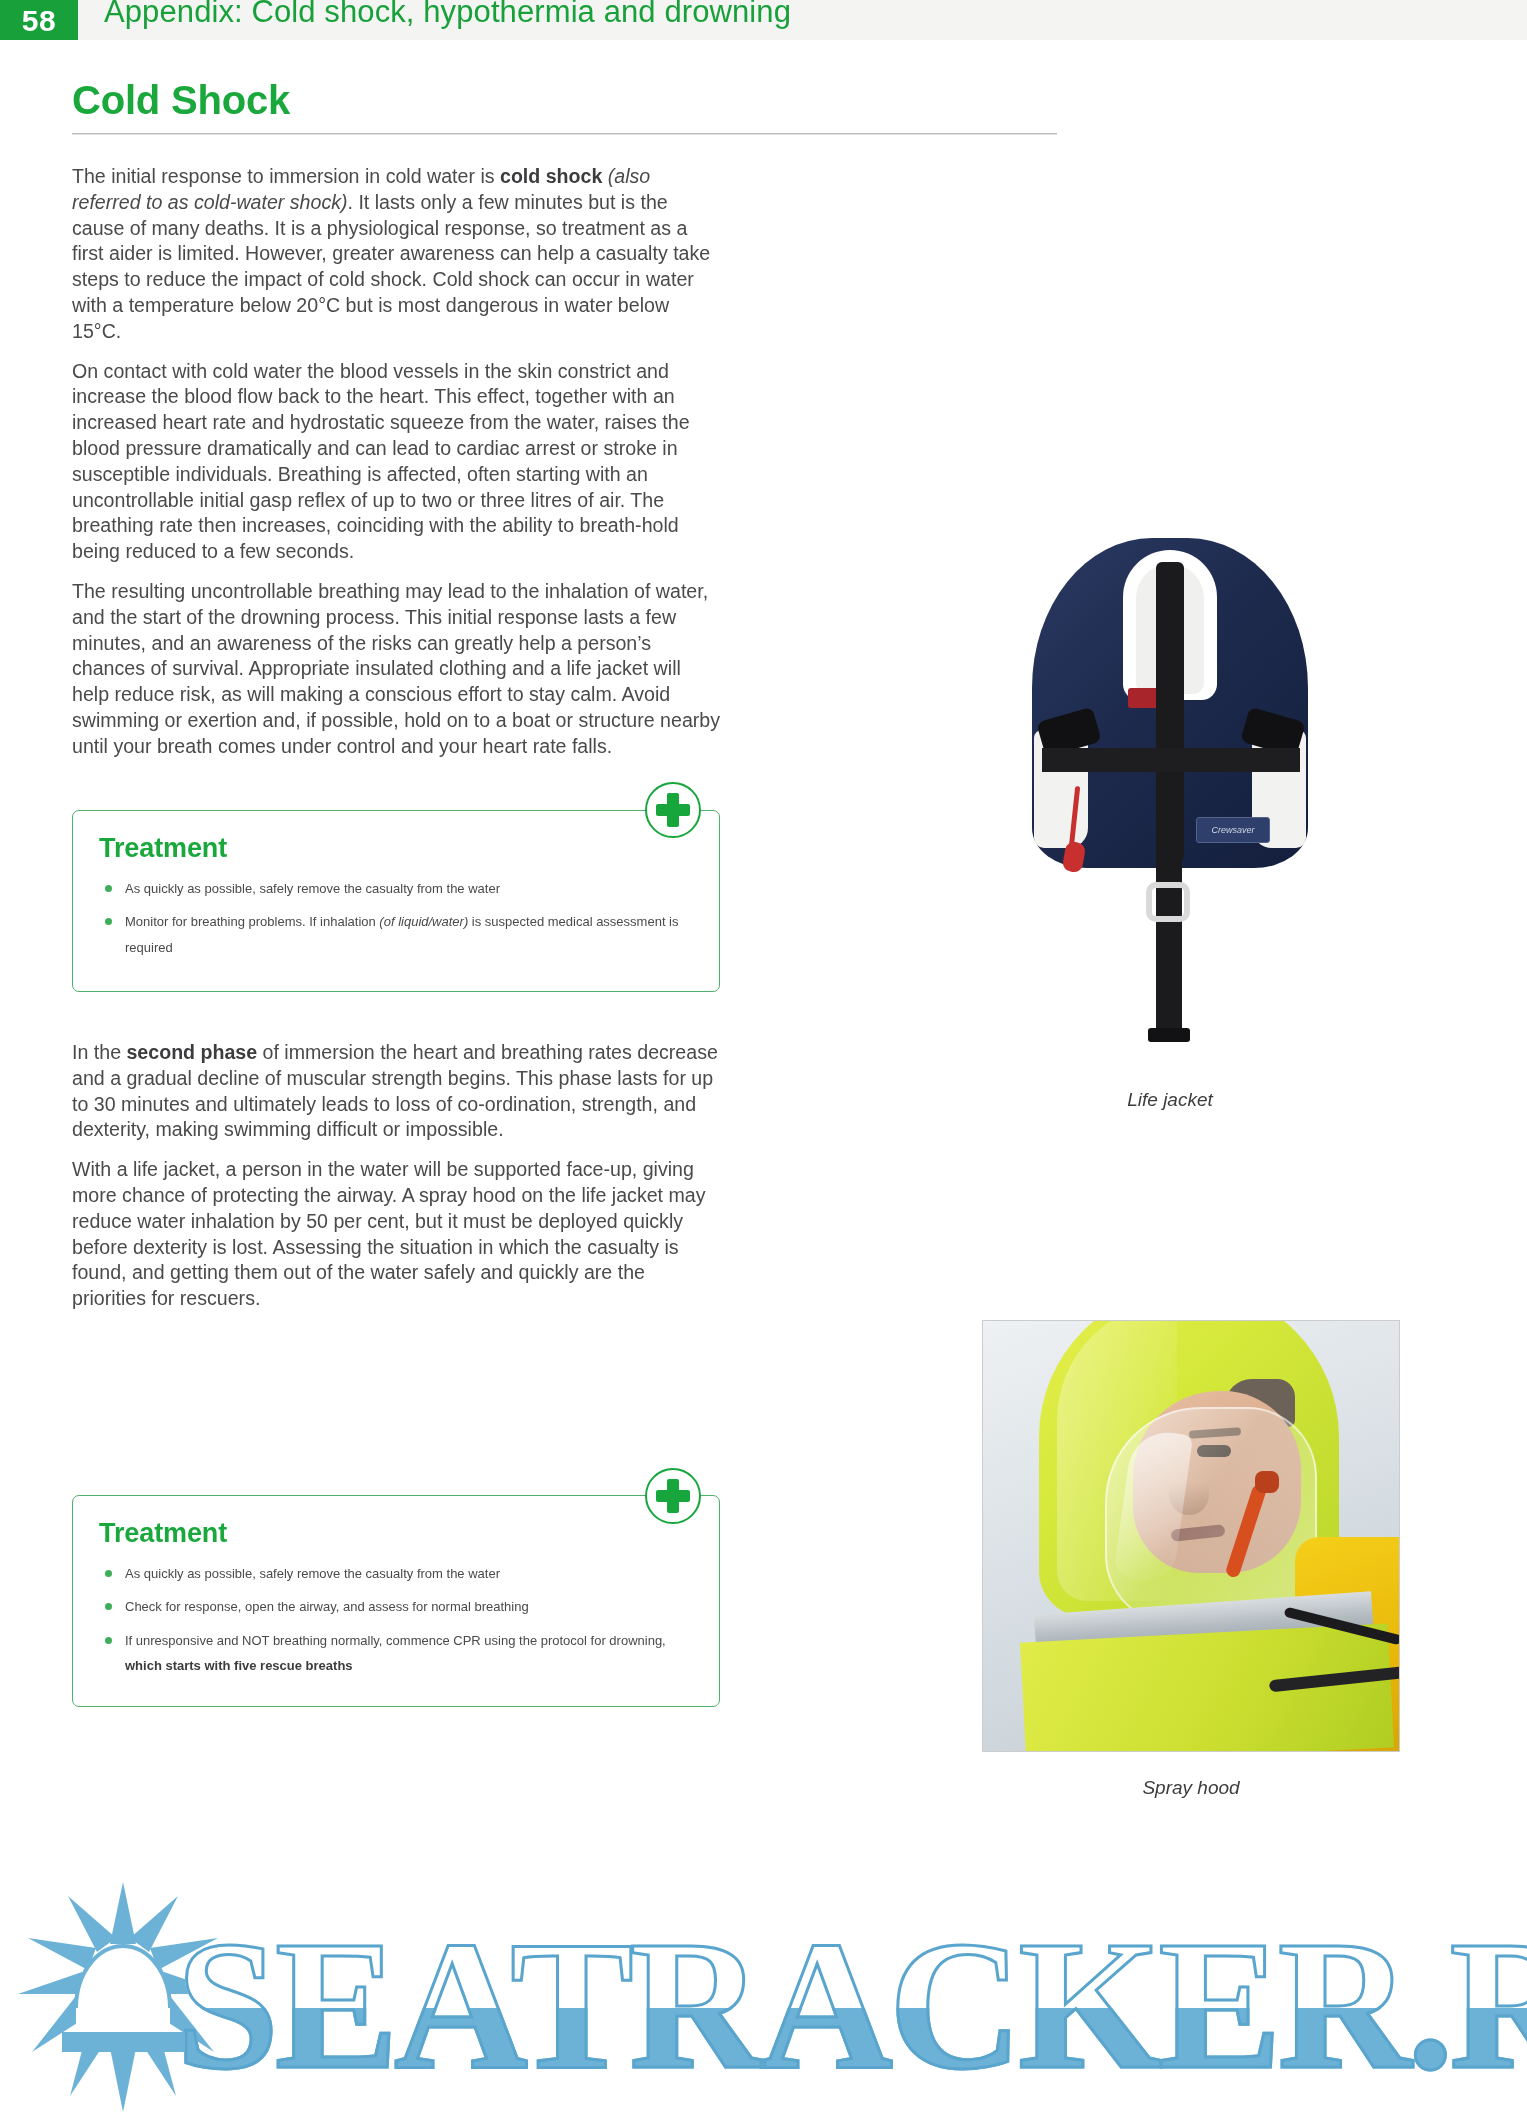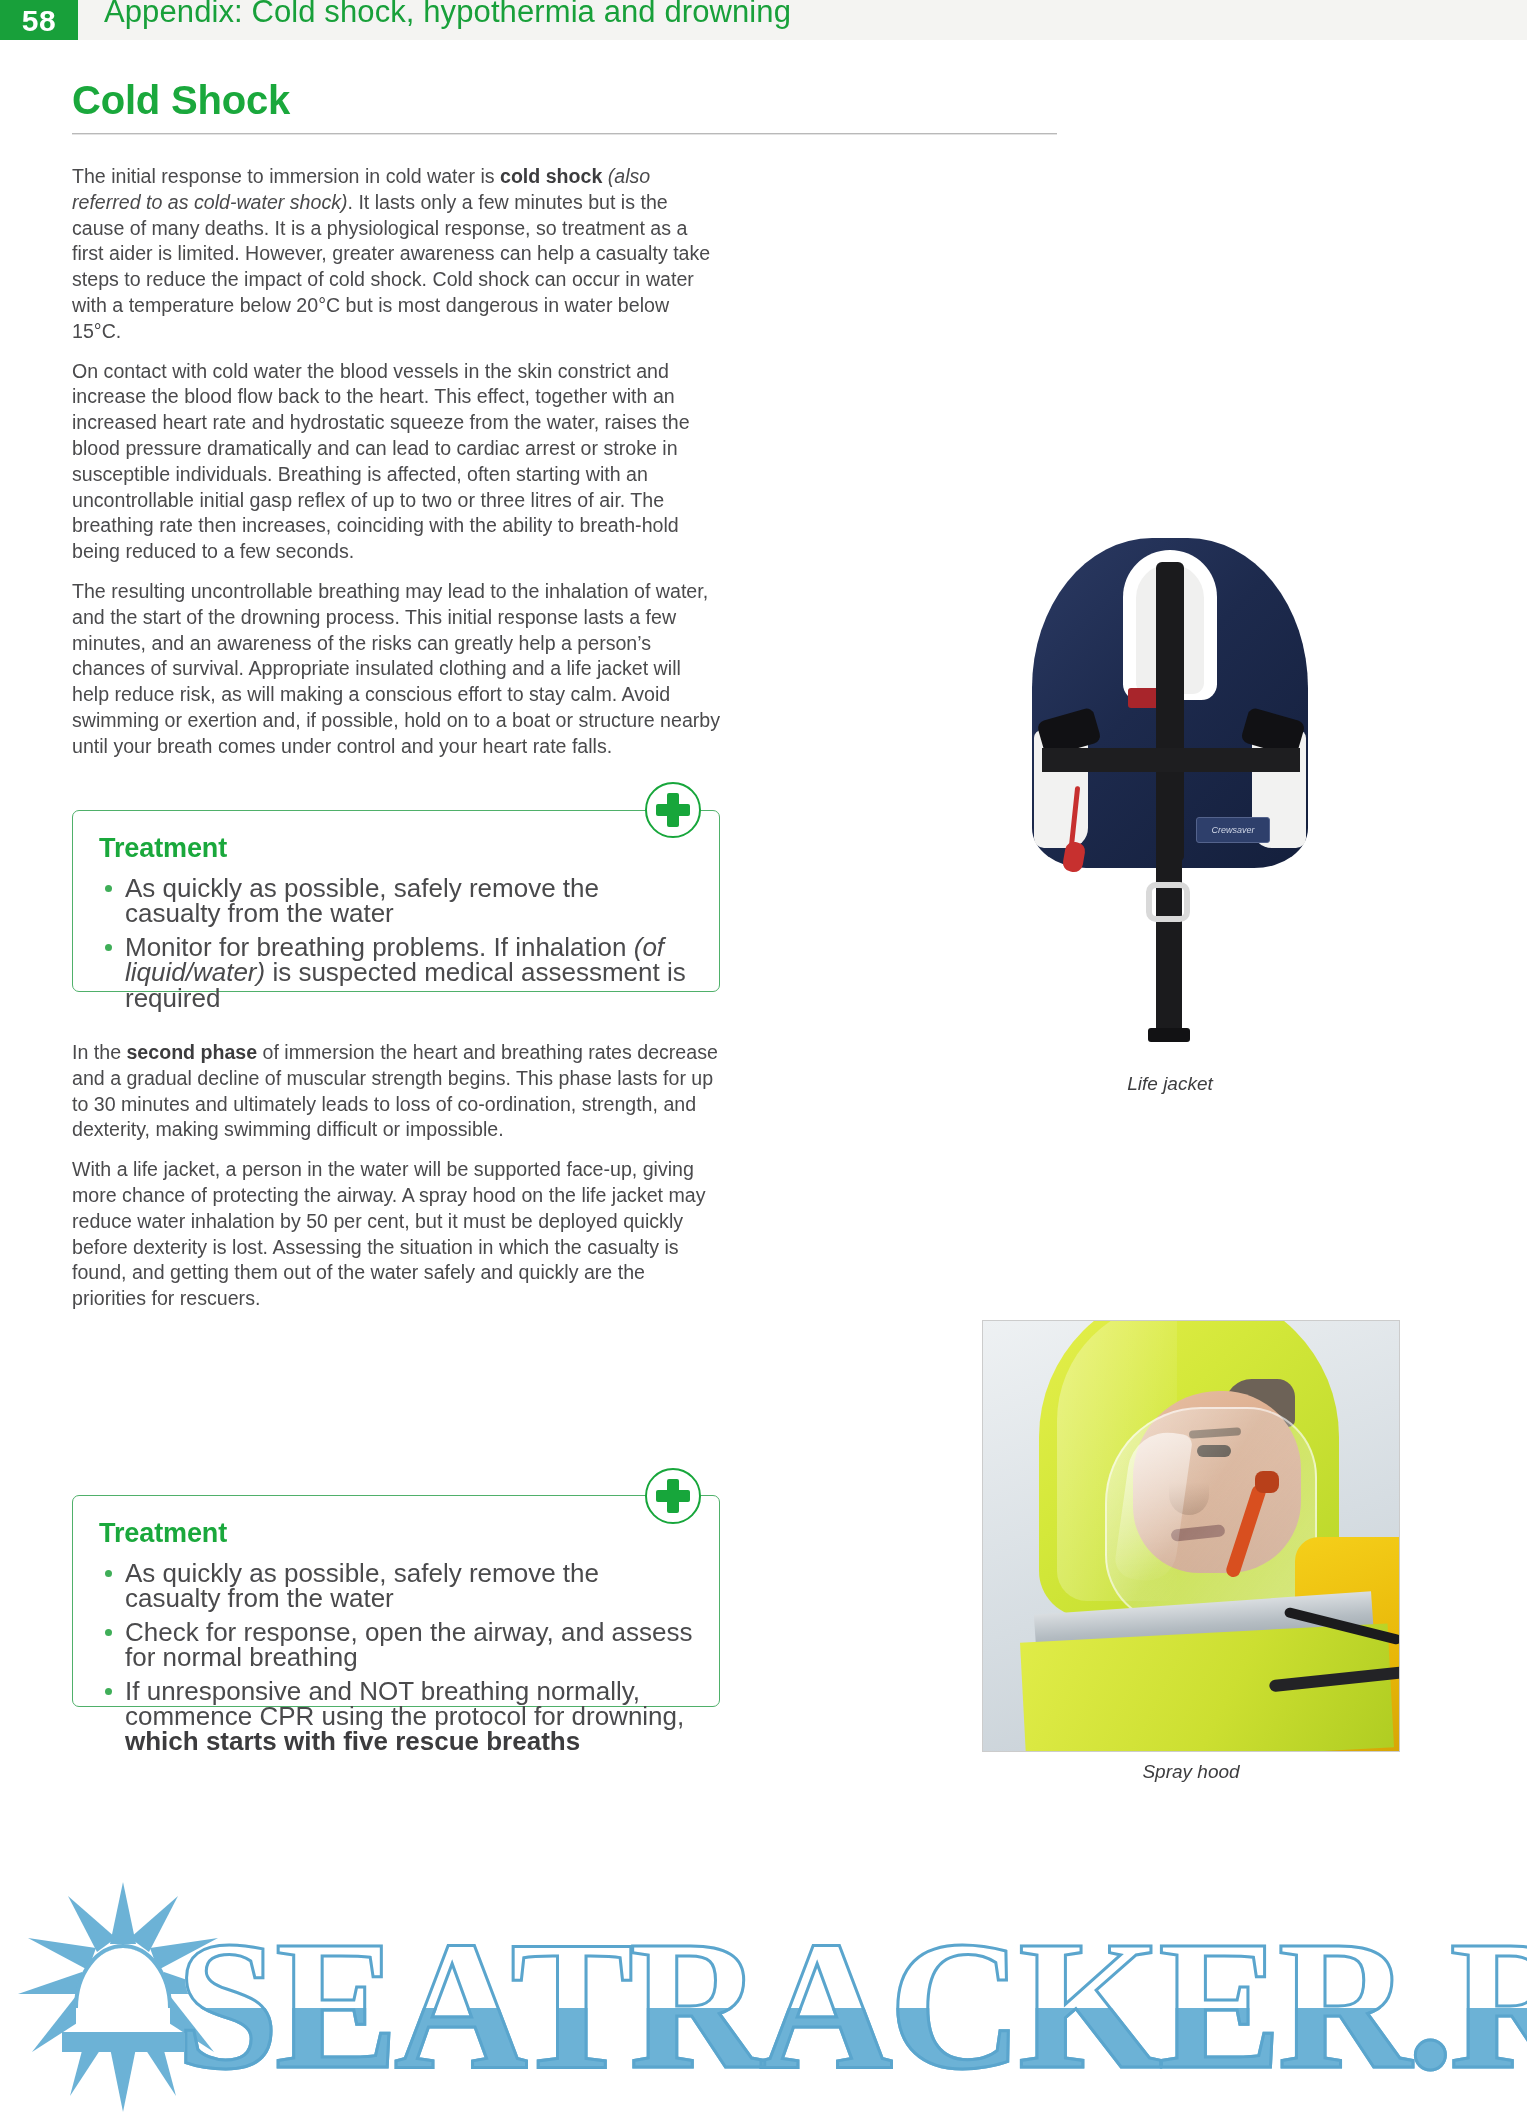--- a/index.html
+++ b/index.html
@@ -108,21 +108,21 @@
     color: #1aa83c;
     font-size: 27px;
     font-weight: bold;
     margin-bottom: 12px;
     letter-spacing: -0.1px;
   }
   .treatment ul { list-style: none; }
   .treatment li {
     position: relative;
     color: #4a4a4c;
-    font-size: 26px;
+    font-size: 13px;
     line-height: 25.4px;
     padding-left: 26px;
     margin-bottom: 8px;
   }
   .treatment li::before {
     content: "";
     position: absolute;
     left: 6px; top: 9px;
     width: 7px; height: 7px;
     border-radius: 50%;
@@ -161,21 +161,21 @@
     left: 0; top: 11px; width: 34px; height: 12px;
   }
 
   
   .figure { position: absolute; }
   .figure .caption {
     text-align: center;
     font-style: italic;
     font-size: 19px;
     color: #3d3d3f;
-    margin-top: 9px;
+    margin-top: 25px;
   }
 
   
   #figure-lifejacket { left: 960px; top: 700px; width: 420px; }
   .lj-stage {
     position: relative;
     width: 420px; height: 530px;
     background: #ffffff;
     overflow: hidden;
   }

